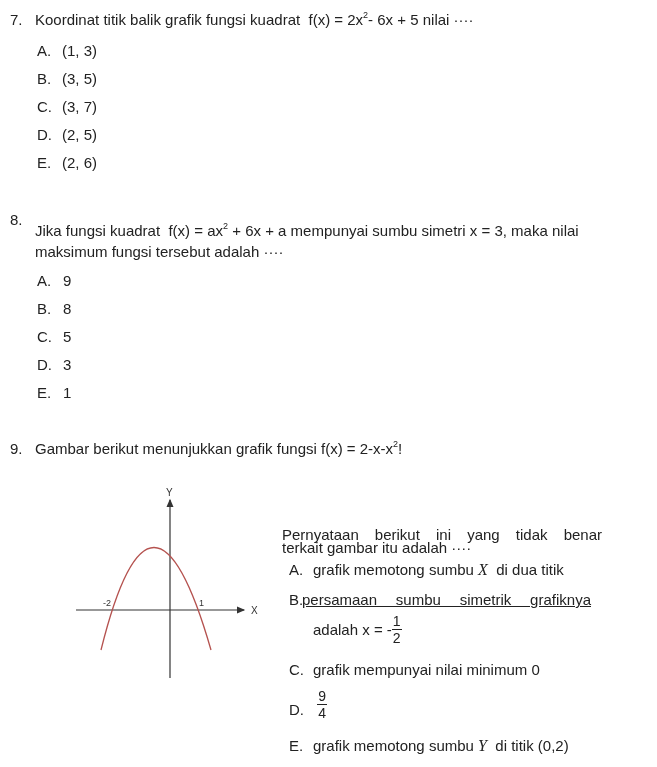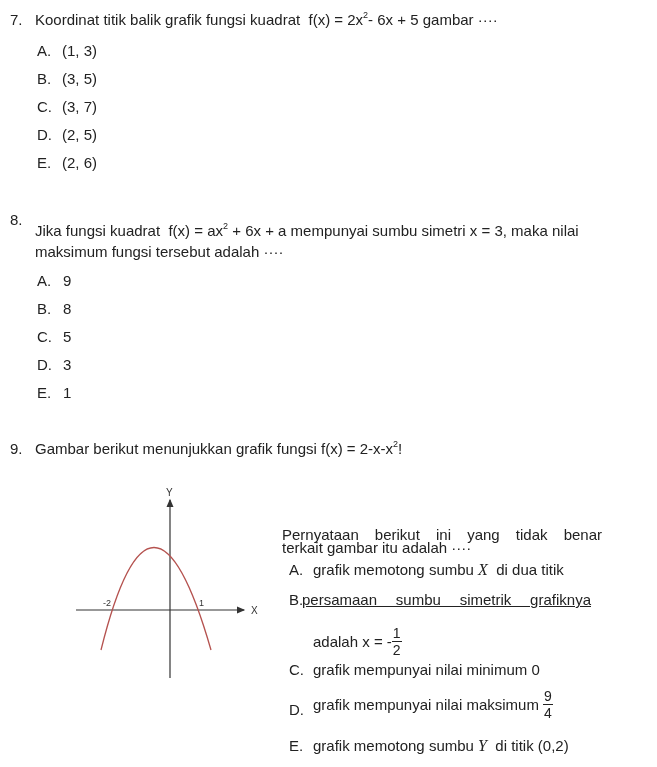--- a/index.html
+++ b/index.html
@@ -15,21 +15,21 @@
   svg text { font-family:"Liberation Sans", "DejaVu Sans", sans-serif; }
 </style>
 </head>
 <body>
 
 <div>
   <span class="abs" style="left:10px;top:11px;">7.</span>
   <span class="abs" style="left:35px;top:11px;">
     <span>Koordinat titik balik grafik fungsi kuadrat</span>&nbsp;
     <span><span>f(x) = 2x</span><sup>2</sup><span>- 6x + 5</span></span>
-    <span>gambar ····</span>
+    <span>nilai ····</span>
   </span>
   <div>
     <div>
         <span class="abs" style="left:37px;top:42px;">A.</span>
         <span class="abs" style="left:62px;top:42px;">(1, 3)</span>
       </div>
     <div>
         <span class="abs" style="left:37px;top:70px;">B.</span>
         <span class="abs" style="left:62px;top:70px;">(3, 5)</span>
       </div>
@@ -110,34 +110,34 @@
     <span class="abs" style="left:313px;top:561px;">
       <span>grafik memotong sumbu</span>
       <span class="it">X</span>&nbsp;
       <span>di dua titik</span>
     </span>
   </div>
 
   <div>
     <span class="abs" style="left:289px;top:591px;">B.</span>
     <div class="abs justify" style="left:302px;top:591px;width:289px;text-decoration:underline;">persamaan sumbu simetrik grafiknya</div>
-    <span class="abs" style="left:313px;top:614px;margin-top:12px;">
+    <span class="abs" style="left:313px;top:614px;">
       <span style="vertical-align:middle;">adalah x = -</span><span class="frac"><span class="n">1</span><span class="d">2</span></span>
     </span>
   </div>
 
   <div>
     <span class="abs" style="left:289px;top:661px;">C.</span>
     <span class="abs" style="left:313px;top:661px;">grafik mempunyai nilai minimum 0</span>
   </div>
 
   <div>
     <span class="abs" style="left:289px;top:701px;">D.</span>
     <span class="abs" style="left:313px;top:689px;">
-      <span style="vertical-align:middle;">grafik mempunyai nilai maksimum</span>&nbsp;<span class="frac"><span class="n" style="border-bottom-color:#222;">9</span><span class="d">4</span></span>
+      &nbsp;<span class="frac"><span class="n" style="border-bottom-color:#222;">9</span><span class="d">4</span></span>
     </span>
   </div>
 
   <div>
     <span class="abs" style="left:289px;top:737px;">E.</span>
     <span class="abs" style="left:313px;top:737px;">
       <span>grafik memotong sumbu</span>
       <span class="it">Y</span>&nbsp;
       <span>di titik (0,2)</span>
     </span>

